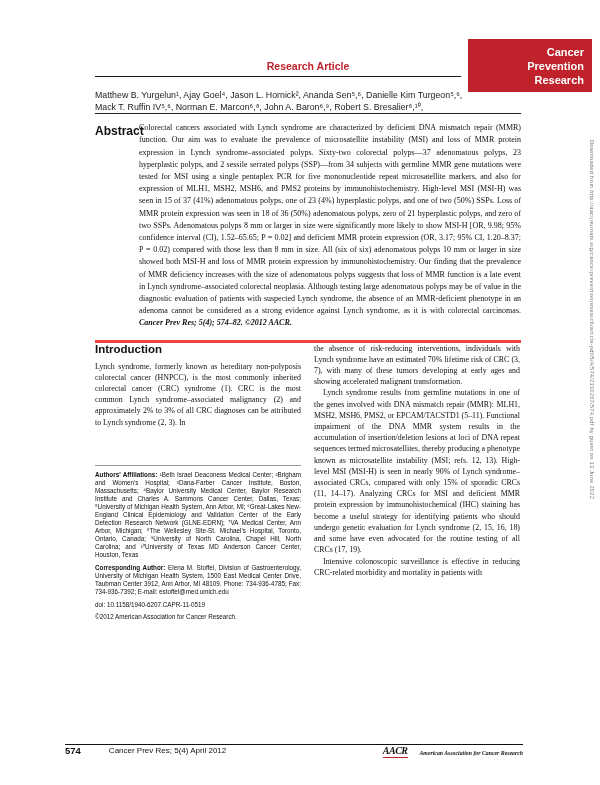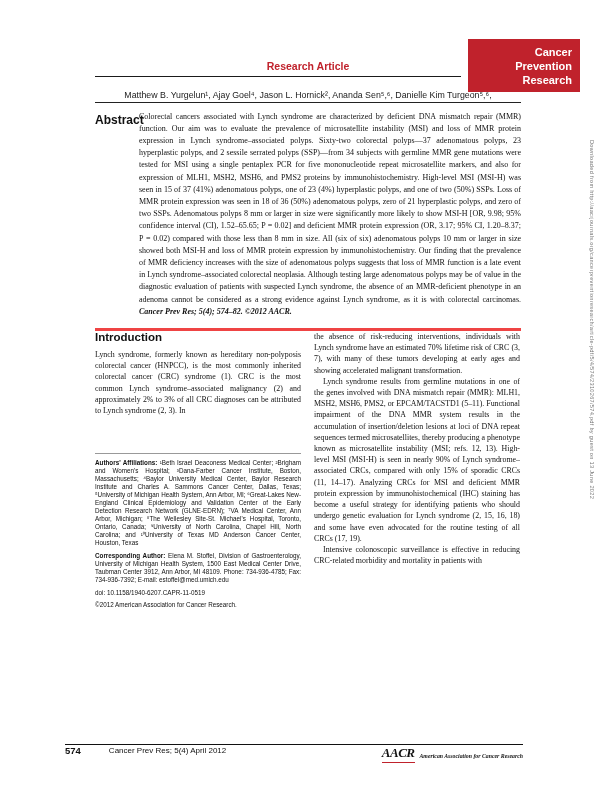--- a/index.html
+++ b/index.html
@@ -3,21 +3,21 @@
 <meta charset="utf-8">
 <style>
   html,body { margin:0; padding:0; background:#ffffff; }
   .page {
     position:relative; width:600px; height:785px; background:#fff;
     overflow:hidden; font-family:"Liberation Serif", serif; color:#111;
   }
 
   
   .badge {
-    position:absolute; left:468px; top:39px; width:112px; height:53px;
+    position:absolute; left:468px; top:39px; width:124px; height:53px;
     background:#c0222c; color:#fff; box-sizing:border-box;
     padding:6px 8px 0 0; text-align:right;
     font-family:"Liberation Sans", sans-serif; font-weight:bold;
     font-size:11px; line-height:14px;
   }
 
   .content { position:absolute; left:95px; top:60px; width:426px; }
 
   .section-label {
     font-family:"Liberation Sans", sans-serif; font-weight:bold;
@@ -28,21 +28,21 @@
     font-style:italic; font-size:8px; color:#c0222c; margin-bottom:8px;
   }
 
   .title {
     font-family:"Liberation Sans", sans-serif; font-weight:bold;
     font-size:15.5px; line-height:20px; color:#1a1a1a;
     width:440px; margin:8px 0 0;
   }
 
   .authors {
-    margin-top:13px; width:426px; text-align:center;
+    margin-top:13px; width:426px; 
     font-family:"Liberation Sans", sans-serif; font-size:8.8px;
     line-height:11.6px; color:#222;
   }
 
   .abstract-section {
     position:relative; margin-top:0;
     border-top:1px solid #222; border-bottom:3px solid #ef4444;
     padding:8px 0 10px;
   }
   .abstract-heading {
@@ -78,22 +78,22 @@
     position:absolute; left:65px; top:744px; width:458px;
     border-top:1px solid #111; 
     display:flex; align-items:flex-start;
     font-family:"Liberation Sans", sans-serif; font-size:8px; color:#111;
   }
   .page-number { font-weight:bold; font-size:9.5px; }
   .footer-citation { margin-left:28px; font-size:8px; padding-top:1px; }
   .footer-logo { margin-left:auto; display:flex; align-items:center; }
   .aacr-mark {
     font-family:"Liberation Serif", serif; font-style:italic; font-weight:bold;
-    font-size:13px; letter-spacing:-0.5px; border-bottom:1.5px solid #c0222c;
-    padding-bottom:1px; margin-right:5px;
+    font-size:10px; letter-spacing:-0.5px; border-bottom:1.5px solid #c0222c;
+    padding-bottom:1px; margin-right:12px;
   }
   .aacr-name {
     font-family:"Liberation Serif", serif; font-style:italic; font-weight:bold;
     font-size:5.8px; white-space:nowrap; padding-top:3px;
   }
 
   .vertical-note {
     position:absolute; right:5px; top:140px;
     writing-mode:vertical-rl;
     font-family:"Liberation Sans", sans-serif; font-size:5.6px;
@@ -112,20 +112,21 @@
   </div>
 
   <div class="content">
 
     <div class="section-label">Research Article</div>
     <div class="header-rule"></div>
 
 
     <div class="authors">
       <div>Matthew B. Yurgelun¹, Ajay Goel⁴, Jason L. Hornick², Ananda Sen⁵,⁶, Danielle Kim Turgeon⁵,⁶,</div>
+      <div>Mack T. Ruffin IV⁵,⁶, Norman E. Marcon⁶,⁸, John A. Baron⁶,⁹, Robert S. Bresalier⁸,¹⁰,</div>
     </div>
 
     <div class="abstract-section">
       <div class="abstract-heading">Abstract</div>
       <p class="abstract-text"><span>Colorectal cancers associated with Lynch syndrome are characterized by deficient DNA mismatch repair (MMR) function. Our aim was to evaluate the prevalence of microsatellite instability (MSI) and loss of MMR protein expression in Lynch syndrome–associated polyps. Sixty-two colorectal polyps—37 adenomatous polyps, 23 hyperplastic polyps, and 2 sessile serrated polyps (SSP)—from 34 subjects with germline MMR gene mutations were tested for MSI using a single pentaplex PCR for five mononucleotide repeat microsatellite markers, and also for expression of MLH1, MSH2, MSH6, and PMS2 proteins by immunohistochemistry. High-level MSI (MSI-H) was seen in 15 of 37 (41%) adenomatous polyps, one of 23 (4%) hyperplastic polyps, and one of two (50%) SSPs. Loss of MMR protein expression was seen in 18 of 36 (50%) adenomatous polyps, zero of 21 hyperplastic polyps, and zero of two SSPs. Adenomatous polyps 8 mm or larger in size were significantly more likely to show MSI-H [OR, 9.98; 95% confidence interval (CI), 1.52–65.65; P = 0.02] and deficient MMR protein expression (OR, 3.17; 95% CI, 1.20–8.37; P = 0.02) compared with those less than 8 mm in size. All (six of six) adenomatous polyps 10 mm or larger in size showed both MSI-H and loss of MMR protein expression by immunohistochemistry. Our finding that the prevalence of MMR deficiency increases with the size of adenomatous polyps suggests that loss of MMR function is a late event in Lynch syndrome–associated colorectal neoplasia. Although testing large adenomatous polyps may be of value in the diagnostic evaluation of patients with suspected Lynch syndrome, the absence of an MMR-deficient phenotype in an adenoma cannot be considered as a strong evidence against Lynch syndrome, as it is with colorectal carcinomas.</span>
         <span class="abstract-cite">Cancer Prev Res; 5(4); 574–82. ©2012 AACR.</span></p>
     </div>
 
     <div class="columns">
 

